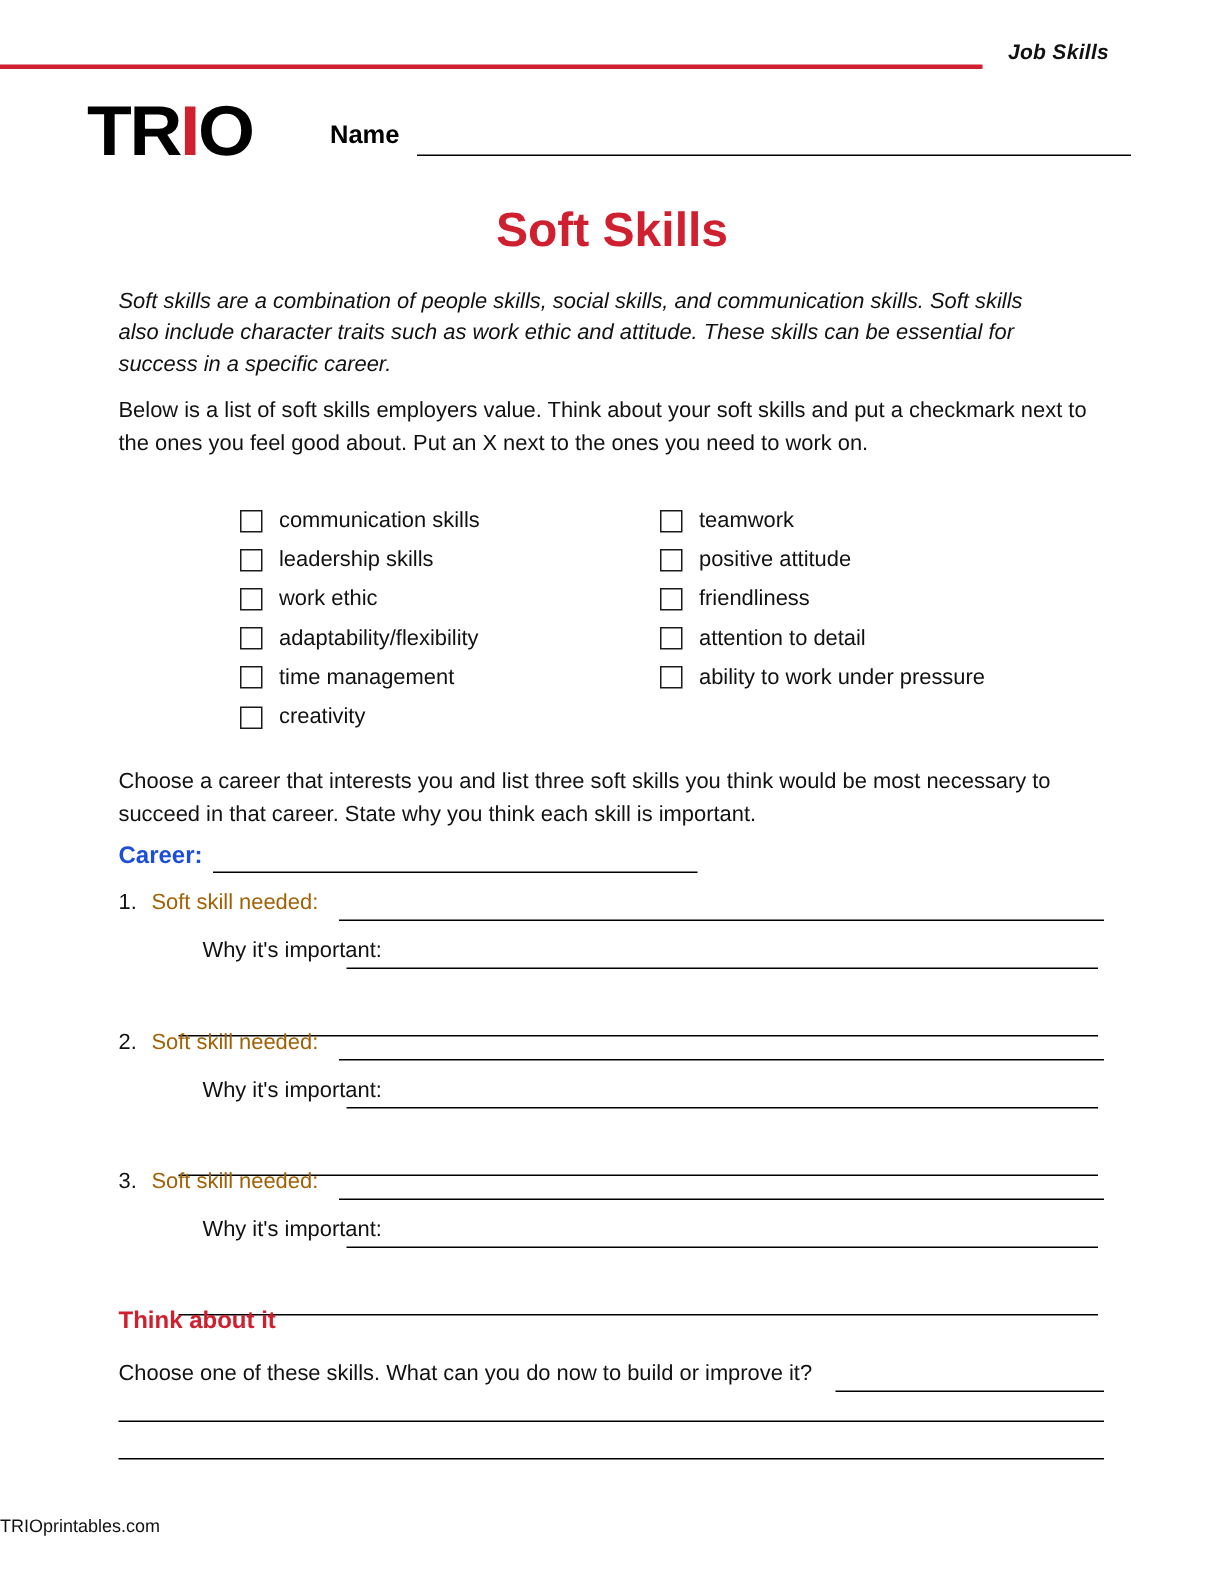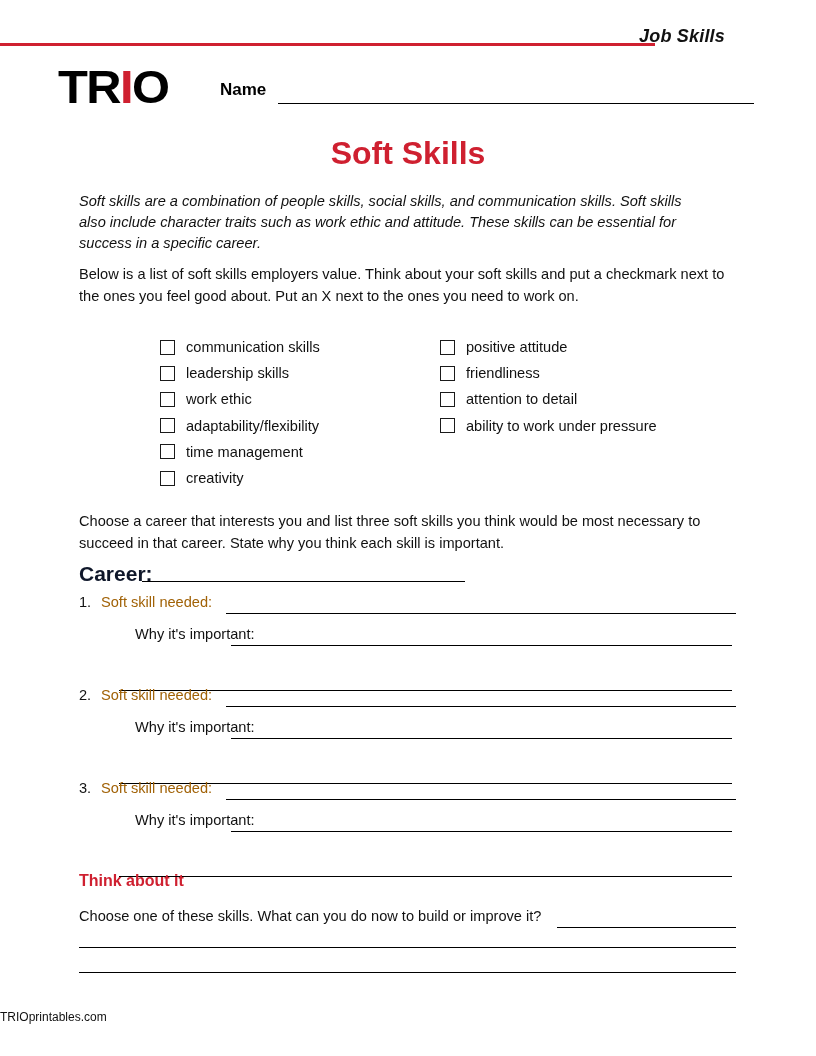--- a/index.html
+++ b/index.html
@@ -34,22 +34,22 @@
     position: absolute;
     top: 5px;
     left: 0;
     width: 655px;
     height: 3px;
     background: #cf2030;
   }
   .header-tag {
     position: absolute;
     top: -12px;
-    left: 639px;
-    font-size: 18px;
+    left: 672px;
+    font-size: 14px;
     font-weight: bold;
     font-style: italic;
     letter-spacing: .2px;
     color: #111111;
     white-space: nowrap;
   }
 
   .logo {
     position: absolute;
     top: 64px;
@@ -175,23 +175,23 @@
     position: absolute;
     top: 562px;
     left: 79px;
     width: 420px;
     height: 24px;
   }
   .career-label {
     position: absolute;
     left: 0;
     top: 0;
-    font-size: 21px;
-    font-weight: bold;
-    color: #0f172a;
+    font-size: 16px;
+    font-weight: bold;
+    color: #1d4ed8;
   }
   .career-line {
     position: absolute;
     left: 63px;
     top: 19px;
     width: 323px;
     border-bottom: 1.5px solid #000;
   }
 
   
@@ -350,20 +350,24 @@
         <span class="check-box"></span>
         <span class="check-label">time management</span>
       </div>
       <div class="check-item">
         <span class="check-box"></span>
         <span class="check-label">creativity</span>
       </div>
     </div>
 
     <div class="check-col right">
+      <div class="check-item">
+        <span class="check-box"></span>
+        <span class="check-label">teamwork</span>
+      </div>
       <div class="check-item">
         <span class="check-box"></span>
         <span class="check-label">positive attitude</span>
       </div>
       <div class="check-item">
         <span class="check-box"></span>
         <span class="check-label">friendliness</span>
       </div>
       <div class="check-item">
         <span class="check-box"></span>

